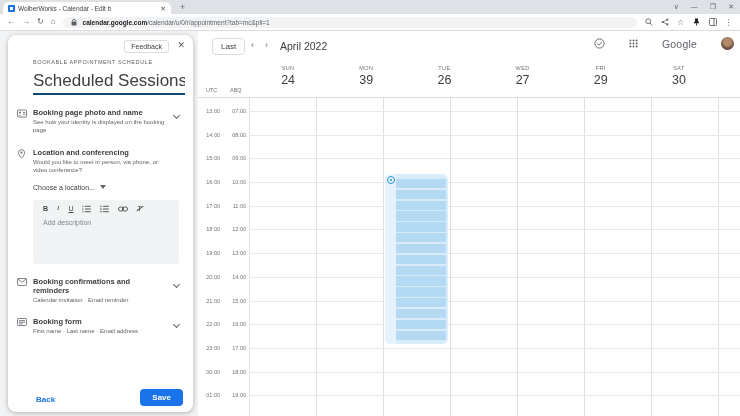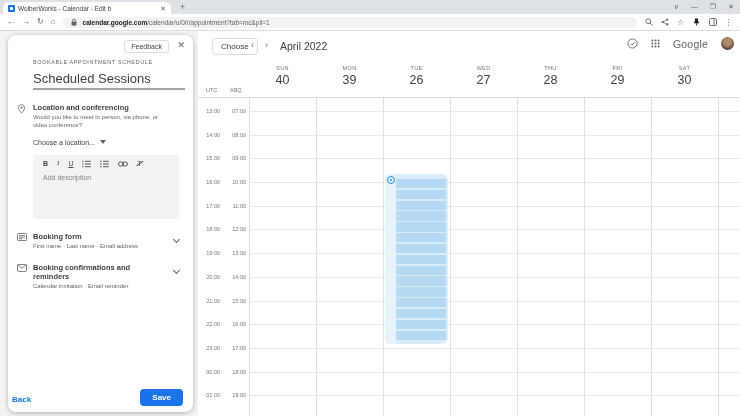--- a/index.html
+++ b/index.html
@@ -33,22 +33,22 @@
   
   .left-dim { position:absolute; left:0; top:31px; width:198px; height:385px; background:#f2f3f4; }
   .panel { position:absolute; left:8px; top:35px; width:185px; height:377px; background:#fff;
            border-radius:8px; box-shadow:0 1px 5px rgba(0,0,0,.28); overflow:hidden; }
   .feedback-btn { position:absolute; top:5px; right:24px; font-size:7px; color:#3c4043;
                   border:1px solid #dadce0; border-radius:3px; padding:2px 6px; background:#fff; }
   .panel-close { position:absolute; top:6px; right:8px; font-size:9px; color:#5f6368; line-height:1; }
   .panel-body { padding:24px 10px 0 9px; }
   .eyebrow { font-size:5.5px; letter-spacing:.6px; color:#5f6368; margin-left:16px; }
   .title-input-wrap { margin:6px 0 0 16px; display:flex; align-items:flex-end; }
-  .title-input { border:none; border-bottom:2px solid #a3a3a3; outline:none; width:152px;
-                 font-size:13px; color:#3c4043; padding:0 0 2px 0; font-family:"Liberation Sans",sans-serif; background:transparent; }
+  .title-input { border:none; border-bottom:2px solid #0c4a6e; outline:none; width:152px;
+                 font-size:17px; color:#3c4043; padding:0 0 2px 0; font-family:"Liberation Sans",sans-serif; background:transparent; }
   .sec { display:flex; gap:6px; margin-top:13px; position:relative; padding-right:16px; }
   .sec-icon { width:10px; flex:0 0 auto; color:#5f6368; padding-top:1px; }
   .sec-icon svg { display:block; }
   .sec-title { font-size:7.5px; font-weight:bold; color:#3c4043; }
   .sec-sub { font-size:6px; color:#5f6368; line-height:1.4; margin-top:1px; }
   .chev { position:absolute; right:4px; top:5px; width:5px; height:5px;
           border-right:1px solid #5f6368; border-bottom:1px solid #5f6368; transform:rotate(45deg); }
   .dropdown { margin:9px 0 0 16px; display:inline-flex; align-items:center; gap:5px;
               font-size:7px; color:#3c4043; }
   .dd-arrow { width:0; height:0; border-left:3px solid transparent; border-right:3px solid transparent;
@@ -57,33 +57,33 @@
   .editor-toolbar { display:flex; align-items:center; gap:9px; padding:5px 4px 3px 10px; }
   .fmt { font-size:7px; color:#444746; line-height:1; display:flex; align-items:center; }
   .fmt-b { font-weight:bold; }
   .fmt-i { font-style:italic; font-family:"Liberation Serif",serif; }
   .fmt-u { text-decoration:underline; }
   .fmt svg { display:block; }
   .fmt-clear { position:relative; }
   .fmt-clear .slash { position:absolute; left:-1px; top:3px; width:8px; height:1px; background:#444746; transform:rotate(-35deg); }
   .editor-ph { font-size:7px; color:#80868b; padding:3px 0 0 10px; }
   .panel-footer { position:absolute; left:0; right:0; bottom:0; height:24px; }
-  .back-link { position:absolute; left:4px; bottom:8px; font-size:8px; font-weight:bold; color:#1a73e8; }
+  .back-link { position:absolute; left:28px; bottom:8px; font-size:8px; font-weight:bold; color:#1a73e8; }
   .save-btn { position:absolute; right:10px; bottom:6px; background:#1a73e8; color:#fff; font-size:8px;
               font-weight:bold; border:none; border-radius:4px; padding:4px 12px; font-family:"Liberation Sans",sans-serif; }
 
   
   .cal { position:absolute; left:198px; top:31px; right:0; bottom:0; background:#fff; }
   .cal-toolbar { position:relative; height:30px; }
   .today-btn { position:absolute; left:14px; top:7px; font-size:8px; color:#3c4043; background:#fff;
                border:1px solid #dadce0; border-radius:4px; padding:3px 8px; font-family:"Liberation Sans",sans-serif; }
   .nav-prev { position:absolute; left:53px; top:9px; font-size:9px; color:#5f6368; }
   .nav-next { position:absolute; left:67px; top:9px; font-size:9px; color:#5f6368; }
   .month-label { position:absolute; left:82px; top:9px; font-size:10.5px; color:#3c4043; }
-  .cal-right { position:absolute; right:6px; top:6px; display:flex; align-items:center; gap:13px; }
+  .cal-right { position:absolute; right:6px; top:6px; display:flex; align-items:center; gap:24px; }
   .status-ico svg, .apps-ico svg { display:block; }
   .google-logo { font-size:10.5px; color:#5f6368; letter-spacing:.2px; }
   .avatar { width:13px; height:13px; border-radius:50%;
             background:radial-gradient(circle at 50% 38%, #b08968 0 35%, #5d4037 70%, #3e2723); }
 
   .day-header { position:relative; height:37px; border-bottom:1px solid #dadce0; }
   .tz { position:absolute; bottom:4px; font-size:5.5px; color:#70757a; }
   .tz1 { left:8px; } .tz2 { left:32px; }
   .days { position:absolute; left:51px; top:4px; width:469px; display:flex; }
   .day-cell { flex:1; text-align:center; }
@@ -172,21 +172,21 @@
           <line x1="5" y1="0.5" x2="5" y2="7.5" stroke="#5f6368" stroke-width="0.9"></line>
         </svg>
     </span>
     <span class="tbico">⋮</span>
   </div>
 
   <div class="left-dim"></div>
 
   <div class="cal">
     <div class="cal-toolbar">
-      <button class="today-btn">Choose</button>
+      <button class="today-btn">Last</button>
       <span class="nav-prev">‹</span>
       <span class="nav-next">›</span>
       <span class="month-label">April 2022</span>
       <div class="cal-right">
         <span class="status-ico">
           <svg width="11" height="11" viewBox="0 0 11 11">
               <circle cx="5.5" cy="5.5" r="4.6" fill="none" stroke="#5f6368" stroke-width="0.9"></circle>
               <path d="M3.4 5.6 l1.5 1.5 l2.8 -3" fill="none" stroke="#5f6368" stroke-width="0.9"></path>
             </svg>
         </span>
@@ -210,42 +210,38 @@
       </div>
     </div>
 
     <div class="day-header">
       <span class="tz tz1">UTC</span>
       <span class="tz tz2">ABQ</span>
       <div class="days">
 
           <div class="day-cell">
             <div class="day-name">SUN</div>
-            <div class="day-num">40</div>
+            <div class="day-num">24</div>
           </div>
 
           <div class="day-cell">
             <div class="day-name">MON</div>
             <div class="day-num">39</div>
           </div>
 
           <div class="day-cell">
             <div class="day-name">TUE</div>
             <div class="day-num">26</div>
           </div>
 
           <div class="day-cell">
             <div class="day-name">WED</div>
             <div class="day-num">27</div>
           </div>
 
-          <div class="day-cell">
-            <div class="day-name">THU</div>
-            <div class="day-num">28</div>
-          </div>
 
           <div class="day-cell">
             <div class="day-name">FRI</div>
             <div class="day-num">29</div>
           </div>
 
           <div class="day-cell">
             <div class="day-name">SAT</div>
             <div class="day-num">30</div>
           </div>
@@ -386,20 +382,36 @@
   <div class="panel">
     <button class="feedback-btn">Feedback</button>
     <span class="panel-close">✕</span>
 
     <div class="panel-body">
       <div class="eyebrow">BOOKABLE APPOINTMENT SCHEDULE</div>
       <div class="title-input-wrap">
         <input class="title-input" type="text" value="Scheduled Sessions" style="">
       </div>
 
+      <div class="sec">
+        <span class="sec-icon">
+          <svg width="10" height="9" viewBox="0 0 10 9">
+              <rect x="0.5" y="1" width="9" height="7" rx="1" fill="none" stroke="#5f6368" stroke-width="0.8"></rect>
+              <circle cx="3" cy="3.6" r="1" fill="#5f6368"></circle>
+              <path d="M1.6 6.6 a1.6 1.6 0 0 1 2.8 0" fill="#5f6368"></path>
+              <line x1="5.8" y1="3.4" x2="8.4" y2="3.4" stroke="#5f6368" stroke-width="0.8"></line>
+              <line x1="5.8" y1="5.2" x2="8.4" y2="5.2" stroke="#5f6368" stroke-width="0.8"></line>
+            </svg>
+        </span>
+        <div>
+          <div class="sec-title">Booking page photo and name</div>
+          <div class="sec-sub">See how your identity is displayed on the booking page</div>
+        </div>
+        <span class="chev"></span>
+      </div>
 
       <div class="sec">
         <span class="sec-icon">
           <svg width="9" height="10" viewBox="0 0 9 10">
               <path d="M4.5 0.6 a3.1 3.1 0 0 1 3.1 3.1 c0 2.2 -3.1 5.5 -3.1 5.5 s-3.1 -3.3 -3.1 -5.5 a3.1 3.1 0 0 1 3.1 -3.1 Z" fill="none" stroke="#5f6368" stroke-width="0.8"></path>
               <circle cx="4.5" cy="3.6" r="1" fill="#5f6368"></circle>
             </svg>
         </span>
         <div>
           <div class="sec-title">Location and conferencing</div>
@@ -446,45 +458,45 @@
           </span>
           <span class="fmt fmt-clear">T<span class="slash"></span></span>
         </div>
         <div class="editor-ph">Add description</div>
       </div>
 
       <div class="sec">
         <span class="sec-icon">
           <svg width="10" height="8" viewBox="0 0 10 8">
               <rect x="0.5" y="0.5" width="9" height="7" rx="0.8" fill="none" stroke="#5f6368" stroke-width="0.8"></rect>
+              <path d="M0.8 1 L5 4.2 L9.2 1" fill="none" stroke="#5f6368" stroke-width="0.8"></path>
+            </svg>
+        </span>
+        <div>
+          <div class="sec-title">Booking confirmations and reminders</div>
+          <div class="sec-sub">Calendar invitation · Email reminder</div>
+        </div>
+        <span class="chev"></span>
+      </div>
+
+      <div class="sec">
+        <span class="sec-icon">
+          <svg width="10" height="8" viewBox="0 0 10 8">
+              <rect x="0.5" y="0.5" width="9" height="7" rx="0.8" fill="none" stroke="#5f6368" stroke-width="0.8"></rect>
               <line x1="2" y1="2.6" x2="8" y2="2.6" stroke="#5f6368" stroke-width="0.8"></line>
               <line x1="2" y1="4.2" x2="8" y2="4.2" stroke="#5f6368" stroke-width="0.8"></line>
               <line x1="2" y1="5.8" x2="5.5" y2="5.8" stroke="#5f6368" stroke-width="0.8"></line>
             </svg>
         </span>
         <div>
           <div class="sec-title">Booking form</div>
           <div class="sec-sub">First name · Last name · Email address</div>
         </div>
         <span class="chev"></span>
       </div>
-
-      <div class="sec">
-        <span class="sec-icon">
-          <svg width="10" height="8" viewBox="0 0 10 8">
-              <rect x="0.5" y="0.5" width="9" height="7" rx="0.8" fill="none" stroke="#5f6368" stroke-width="0.8"></rect>
-              <path d="M0.8 1 L5 4.2 L9.2 1" fill="none" stroke="#5f6368" stroke-width="0.8"></path>
-            </svg>
-        </span>
-        <div>
-          <div class="sec-title">Booking confirmations and reminders</div>
-          <div class="sec-sub">Calendar invitation · Email reminder</div>
-        </div>
-        <span class="chev"></span>
-      </div>
     </div>
 
     <div class="panel-footer">
       <span class="back-link">Back</span>
       <button class="save-btn">Save</button>
     </div>
   </div>
 
 </div>
 

